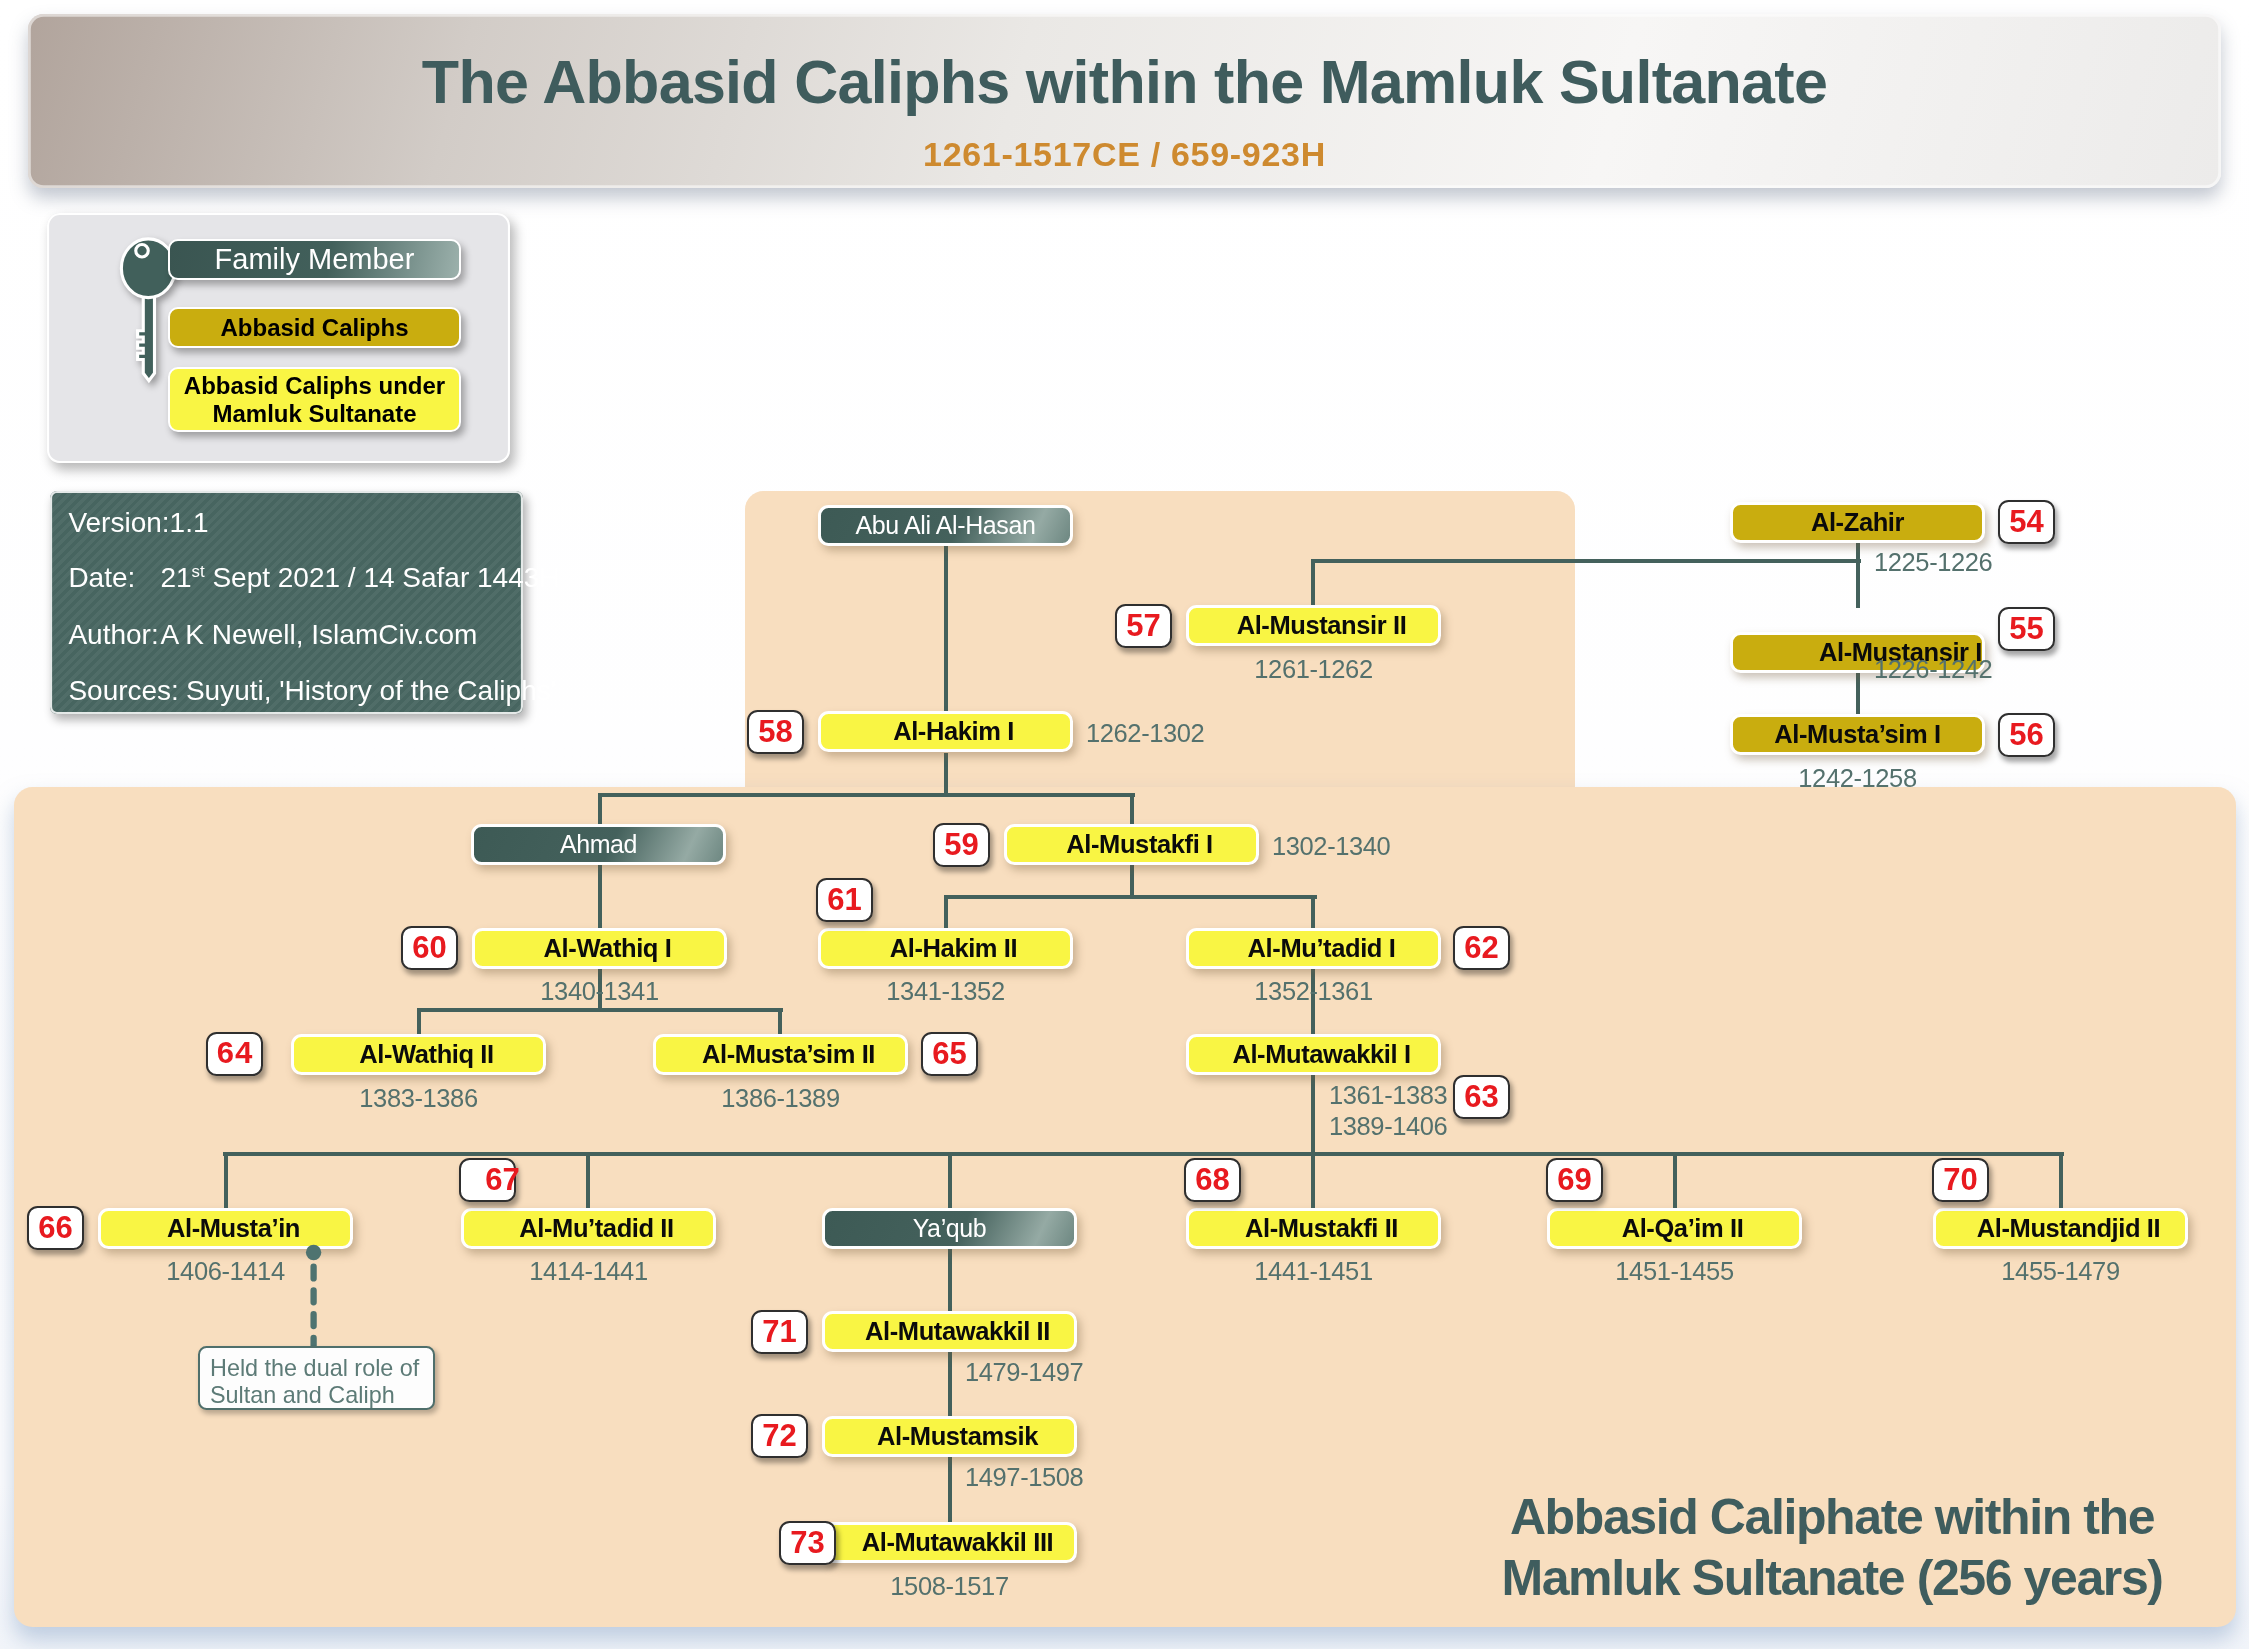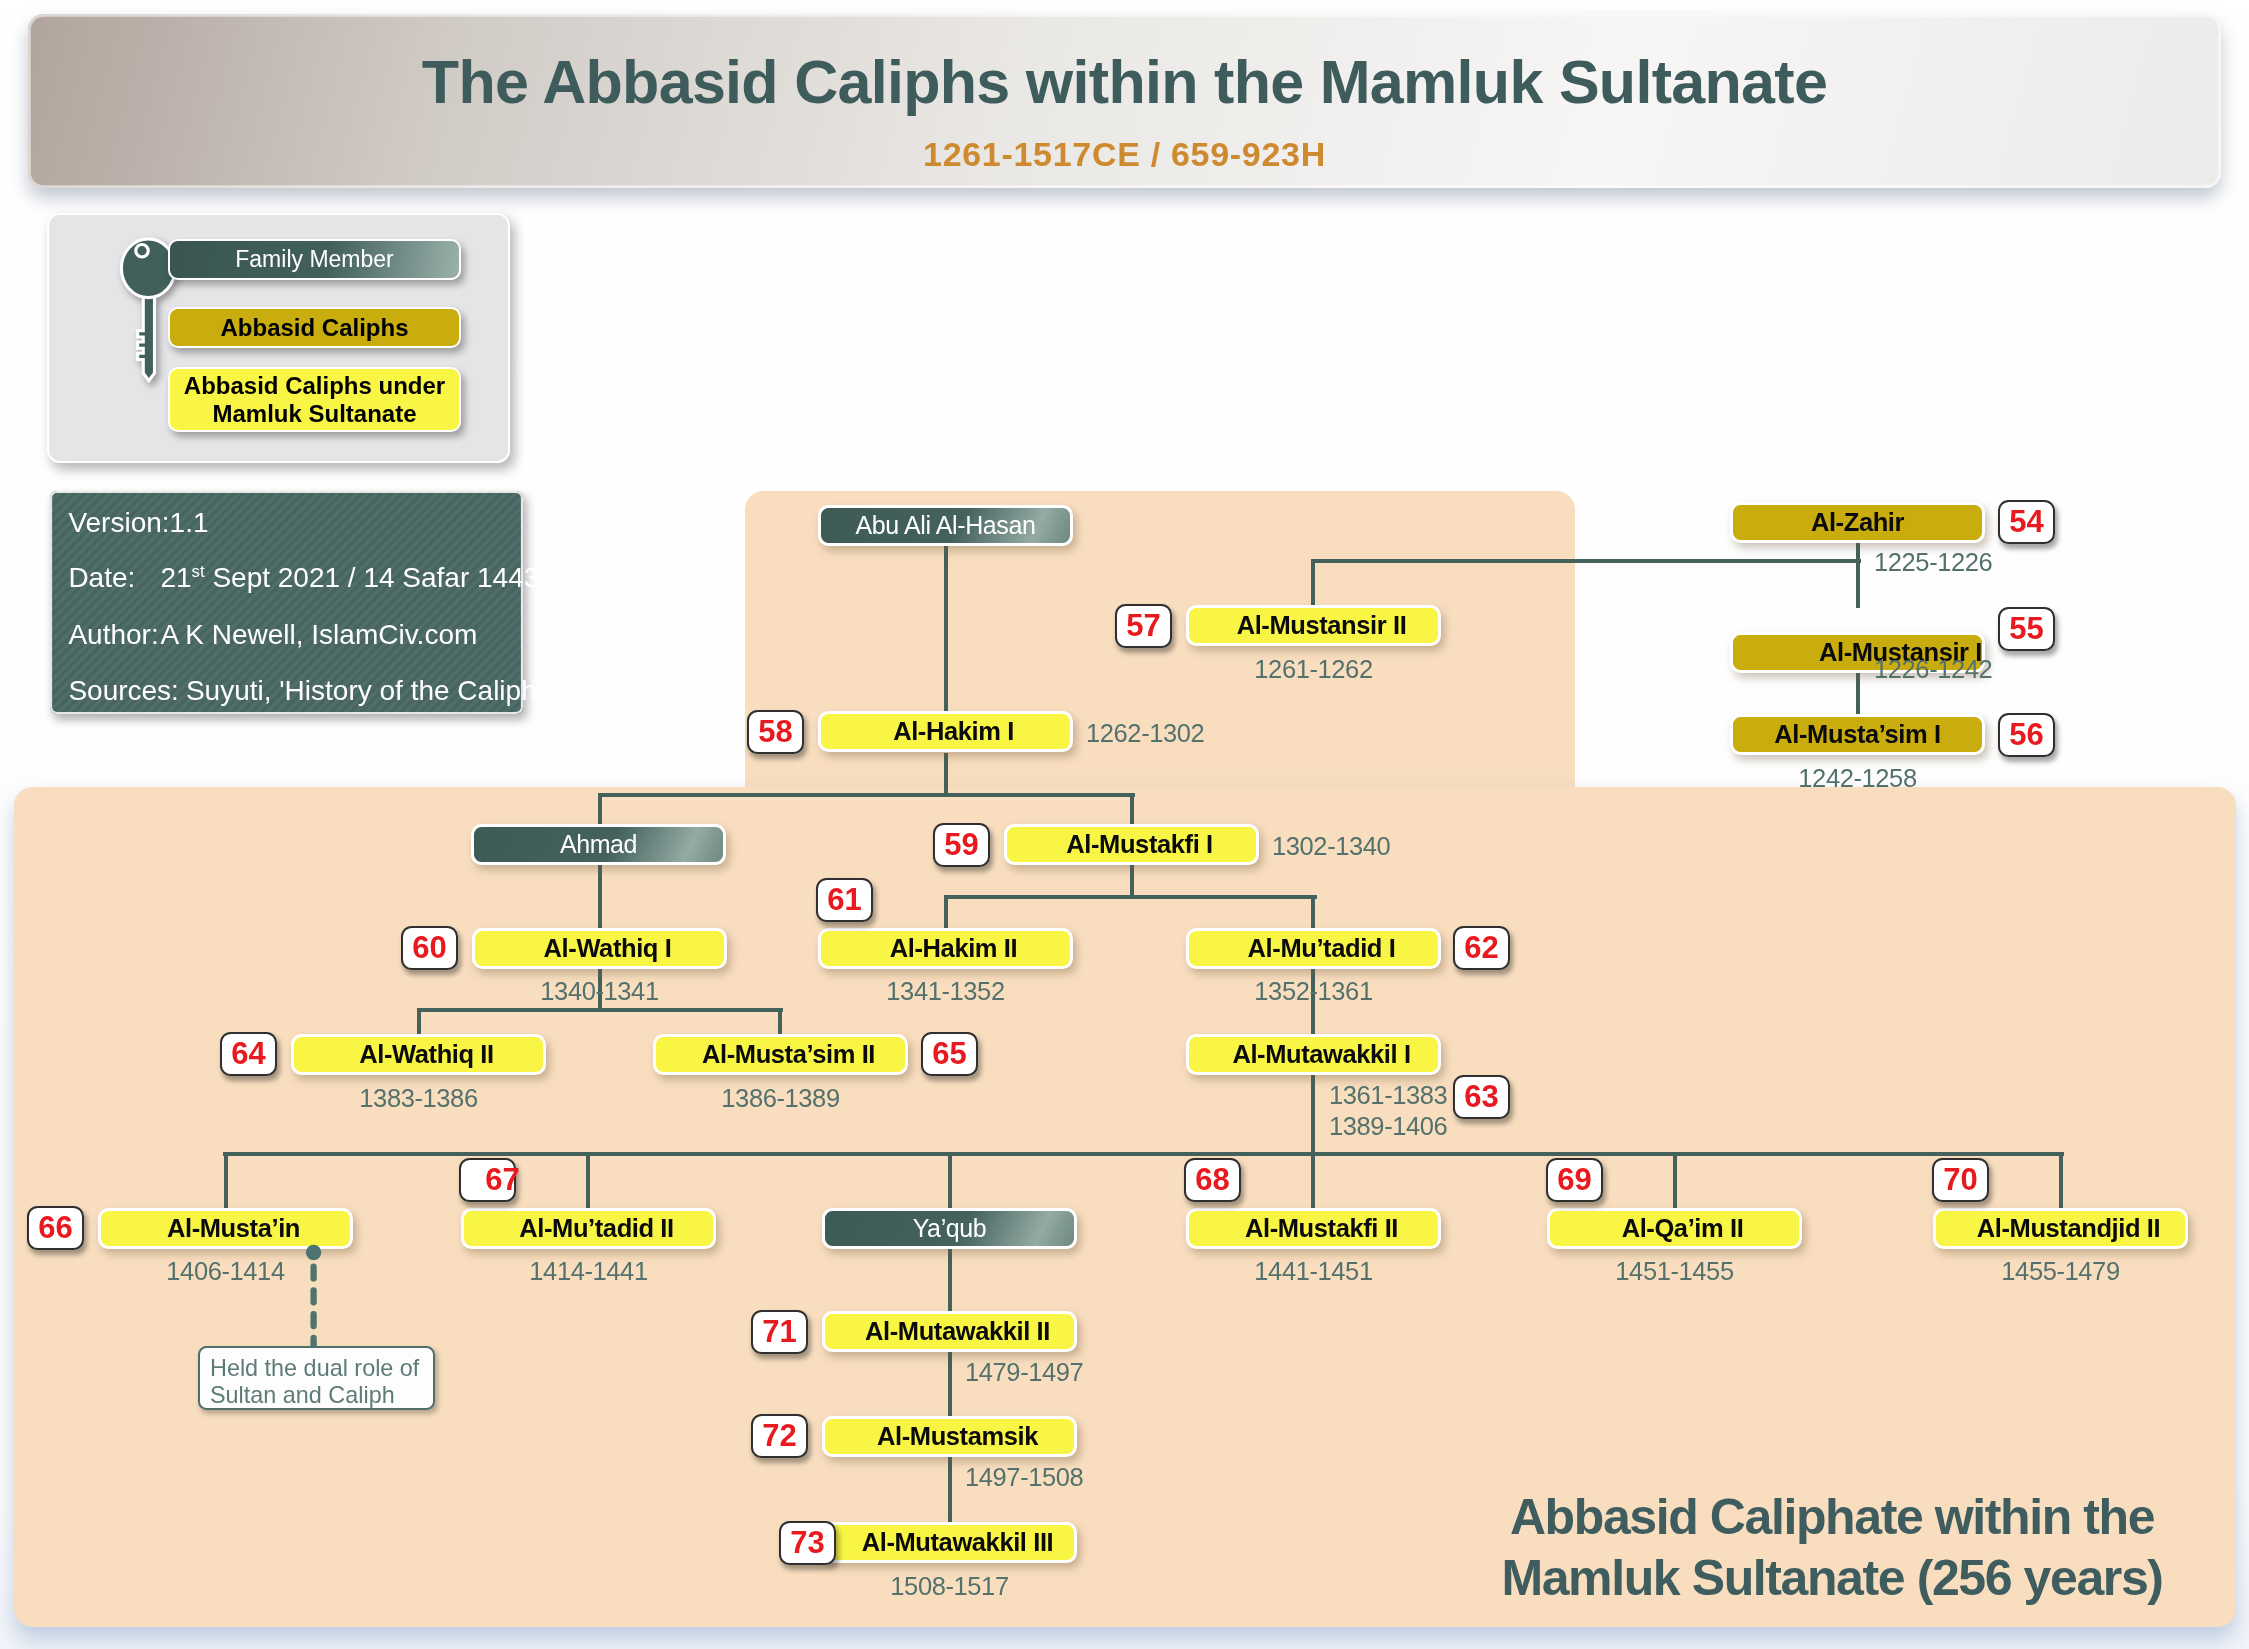--- a/index.html
+++ b/index.html
@@ -15,21 +15,21 @@
   .header .subtitle{margin-top:18.4px;font-size:34px;font-weight:bold;color:#ce8a2f;letter-spacing:0.7px;}
 
   
   .legend{position:absolute;left:47px;top:213px;width:463px;height:250px;background:#e5e5e8;border-radius:12.8px;
     box-shadow:4.3px 6.4px 11.3px rgba(0,0,0,.28), inset 0 0 0 2.1px #fff;}
   .key-svg{position:absolute;left:68px;top:24px;width:64px;height:150px;filter:drop-shadow(3.5px 4.3px 3.5px rgba(0,0,0,.35));}
   .chip{position:absolute;left:121px;width:293px;border-radius:10px;border:2.8px solid #fff;box-sizing:border-box;
     display:flex;align-items:center;justify-content:center;text-align:center;
     box-shadow:3.5px 5px 7px rgba(0,0,0,.3);}
   .chip.family{top:26px;height:41px;background:linear-gradient(100deg,#3a5551 0%,#42605b 55%,#9cb1ac 100%);
-    color:#fff;font-size:23px;font-weight:normal;}
+    color:#fff;font-size:29px;font-weight:normal;}
   .chip.caliph{top:94px;height:41px;background:#c9ad0f;color:#000;font-size:24px;font-weight:bold;}
   .chip.mamluk{top:154px;height:65px;background:#f9f544;color:#000;font-size:24px;font-weight:bold;line-height:1.15;}
 
   
   .info{position:absolute;left:50px;top:491px;width:473px;height:223px;border-radius:7px;
     background:#476560;
     background-image:repeating-linear-gradient(135deg,rgba(255,255,255,.05) 0 3.5px,rgba(0,0,0,0) 3.5px 7px);
     box-shadow:3.5px 5.7px 10px rgba(0,0,0,.3), inset 0 0 0 2.1px rgba(255,255,255,.85);
     color:#fff;font-size:28px;}
   .info .row{position:absolute;left:18.4px;white-space:nowrap;}
@@ -187,21 +187,21 @@
       <div class="badge" style="left: 816px; top: 878px;">61</div>
       <div class="date center" style="left: 818px; top: 977px;">1341-1352</div>
       <div class="node mamluk" style="left: 1186px; top: 928px;">
         <div class="lbl">Al-Mu’tadid I</div>
       </div>
       <div class="badge" style="left: 1453px; top: 926px;">62</div>
       <div class="date center" style="left: 1186px; top: 977px;">1352-1361</div>
       <div class="node mamluk" style="left: 291px; top: 1034px;">
         <div class="lbl">Al-Wathiq II</div>
       </div>
-      <div class="badge" style="left: 220px; top: 1032px;">64</div>
+      <div class="badge" style="left: 206px; top: 1032px; font-family: Liberation Mono, monospace;">64</div>
       <div class="date center" style="left: 291px; top: 1084px;">1383-1386</div>
       <div class="node mamluk" style="left: 653px; top: 1034px;">
         <div class="lbl">Al-Musta’sim II</div>
       </div>
       <div class="badge" style="left: 921px; top: 1032px;">65</div>
       <div class="date center" style="left: 653px; top: 1084px;">1386-1389</div>
       <div class="node mamluk" style="left: 1186px; top: 1034px;">
         <div class="lbl">Al-Mutawakkil I</div>
       </div>
       <div class="badge" style="left: 1453px; top: 1032px; margin-top: 43px;">63</div>

